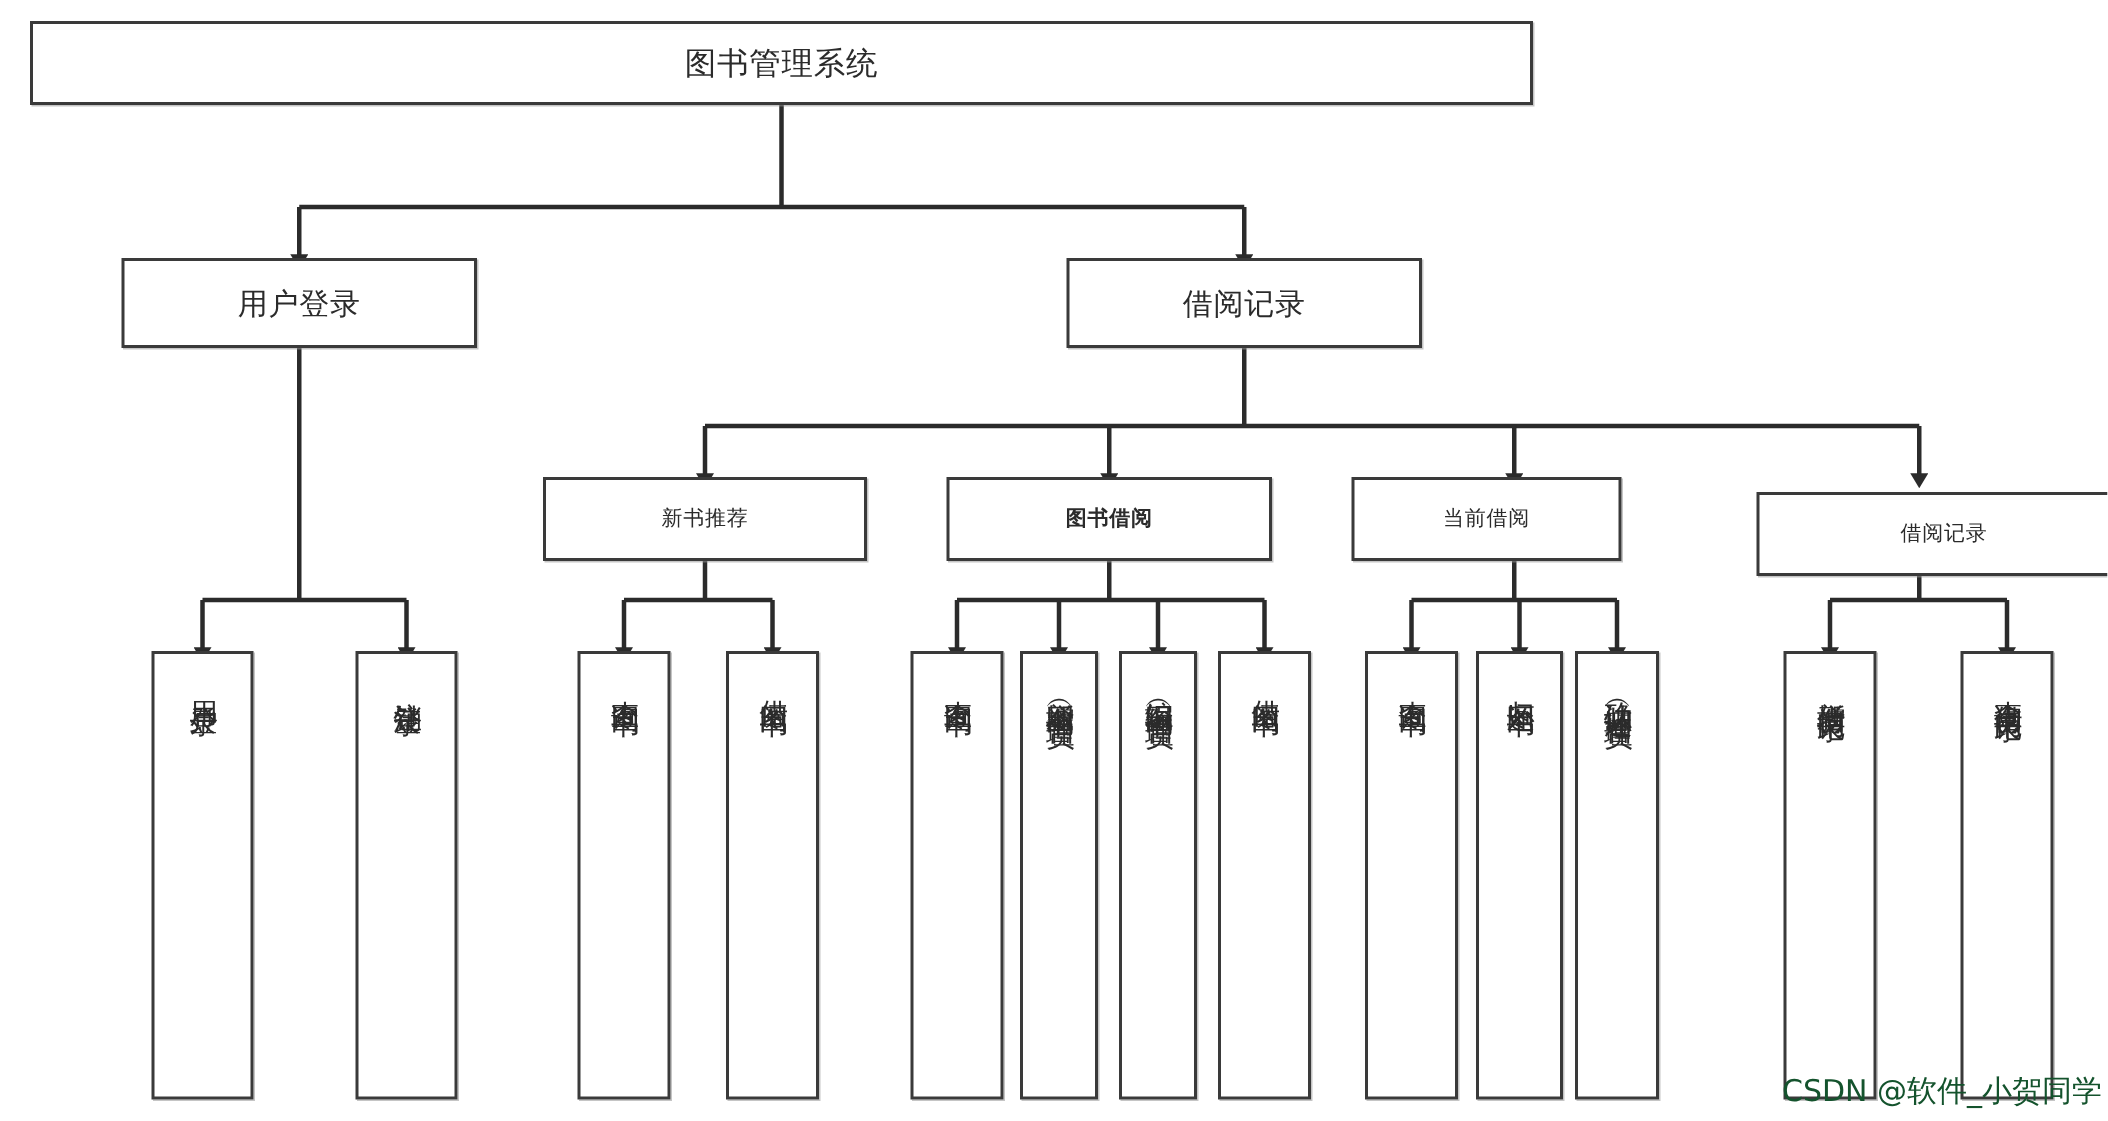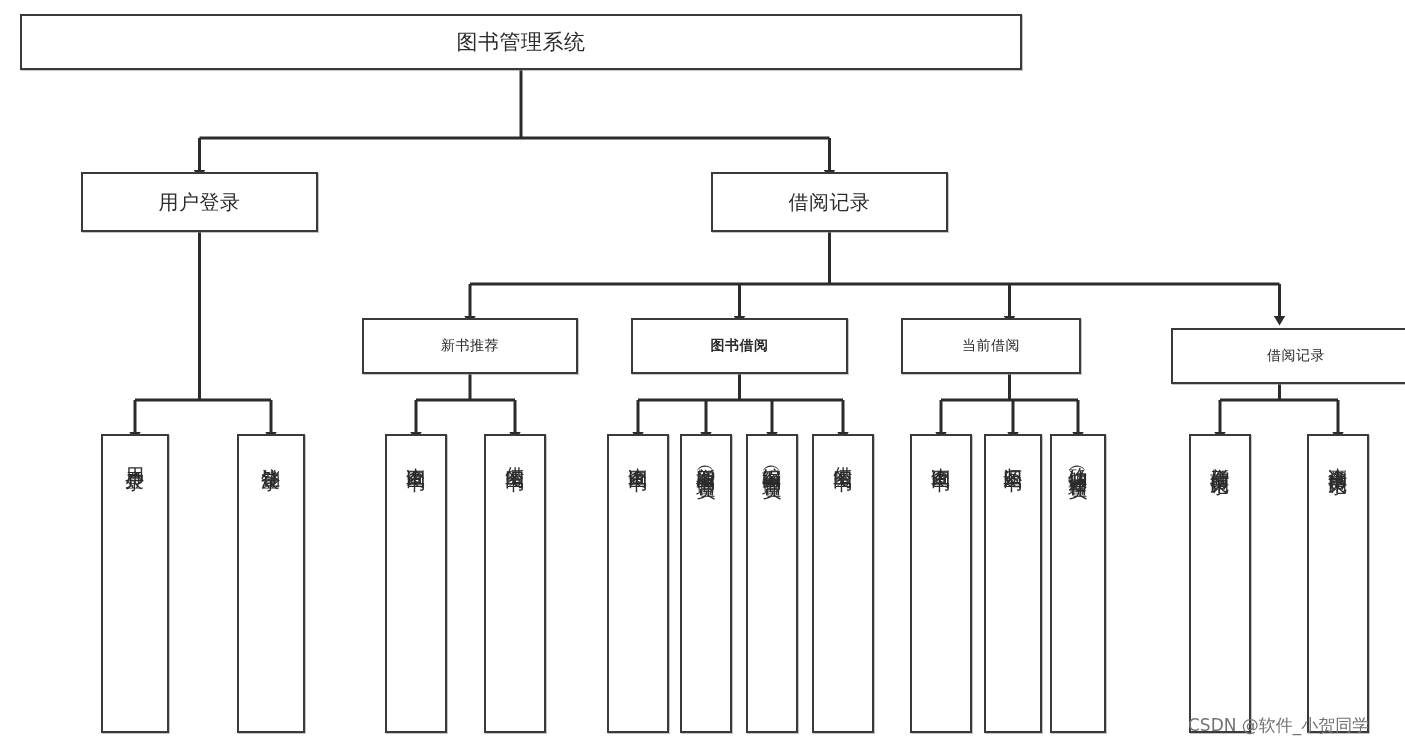--- a/index.html
+++ b/index.html
@@ -57,22 +57,22 @@
     text-orientation: upright;
     font-size: 19px;
     line-height: 1.45;
     letter-spacing: 2px;
     white-space: nowrap;
   }
   .watermark {
     position: absolute;
     left: 1188px;
     top: 714px;
-    font-size: 17px;
-    color: #737373;
+    font-size: 20px;
+    color: #14532d;
     white-space: nowrap;
     z-index: 5;
     font-family: "DejaVu Sans", "Liberation Sans", sans-serif;
   }
 </style>
 </head>
 <body>
 
 <div id="diagram-canvas">
 

